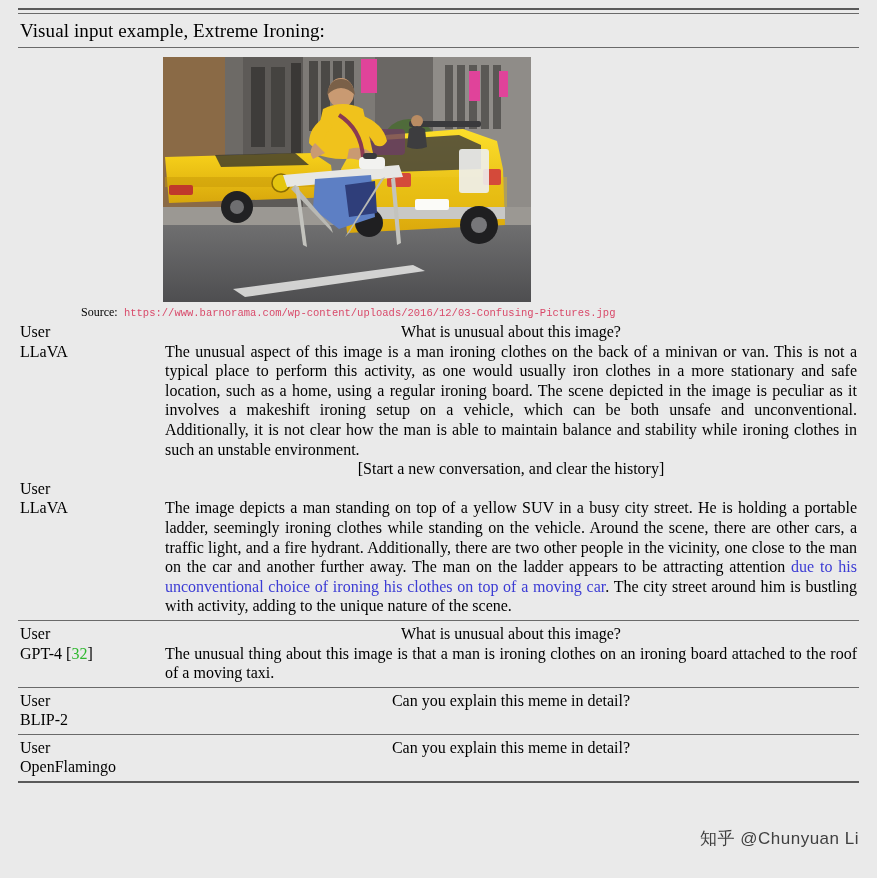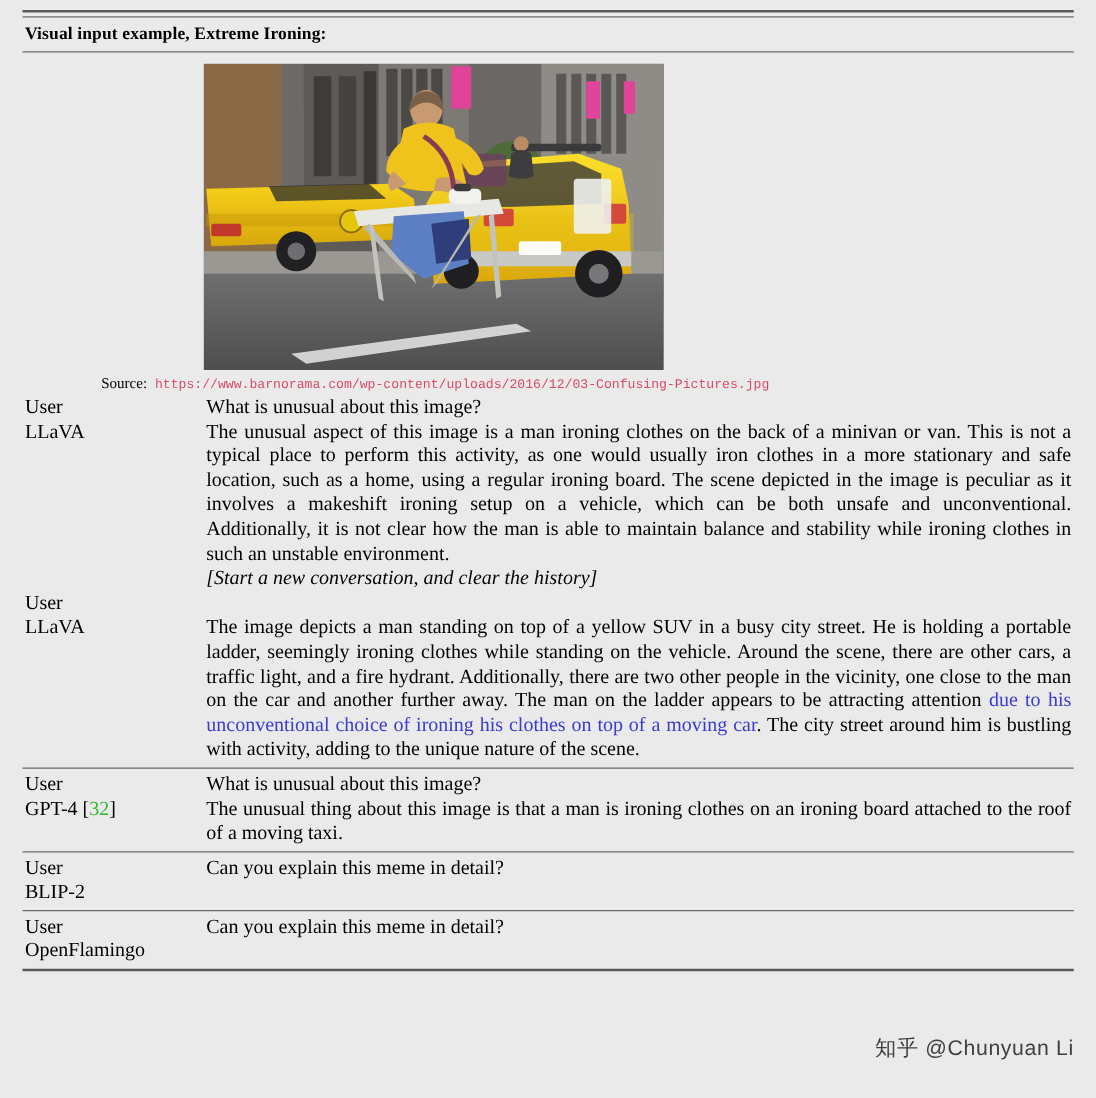--- a/index.html
+++ b/index.html
@@ -33,22 +33,22 @@
     border-top: 2.6px solid #5a5a5a;
     margin: 0;
   }
   .rule-thin {
     height: 0;
     border-top: 1.3px solid #6a6a6a;
     margin: 0;
   }
   .caption-row {
     padding: 6px 2px 5px 2px;
-    font-weight: bold;
-    font-size: 14px;
+    font-weight: normal;
+    font-size: 19px;
     letter-spacing: 0.1px;
   }
   .body-block {
     padding: 0;
   }
   .row {
     display: flex;
     align-items: flex-start;
   }
   .role {
@@ -60,24 +60,24 @@
     white-space: nowrap;
   }
   .content {
     flex: 1 1 auto;
     font-size: 16px;
     line-height: 19.6px;
     text-align: justify;
     padding-right: 2px;
     hyphens: none;
   }
-  .content.single { text-align: left; }
+  .content.single { text-align: center; }
   .cite-num { color: #2eb82e; }
   .blue { color: #3b3bd4; }
-  .ital { font-style: italic; }
+  .ital { }
 
   
   .figure-wrap {
     padding-top: 9px;
     padding-bottom: 0;
   }
   .figure {
     position: relative;
     width: 368px;
     height: 245px;

